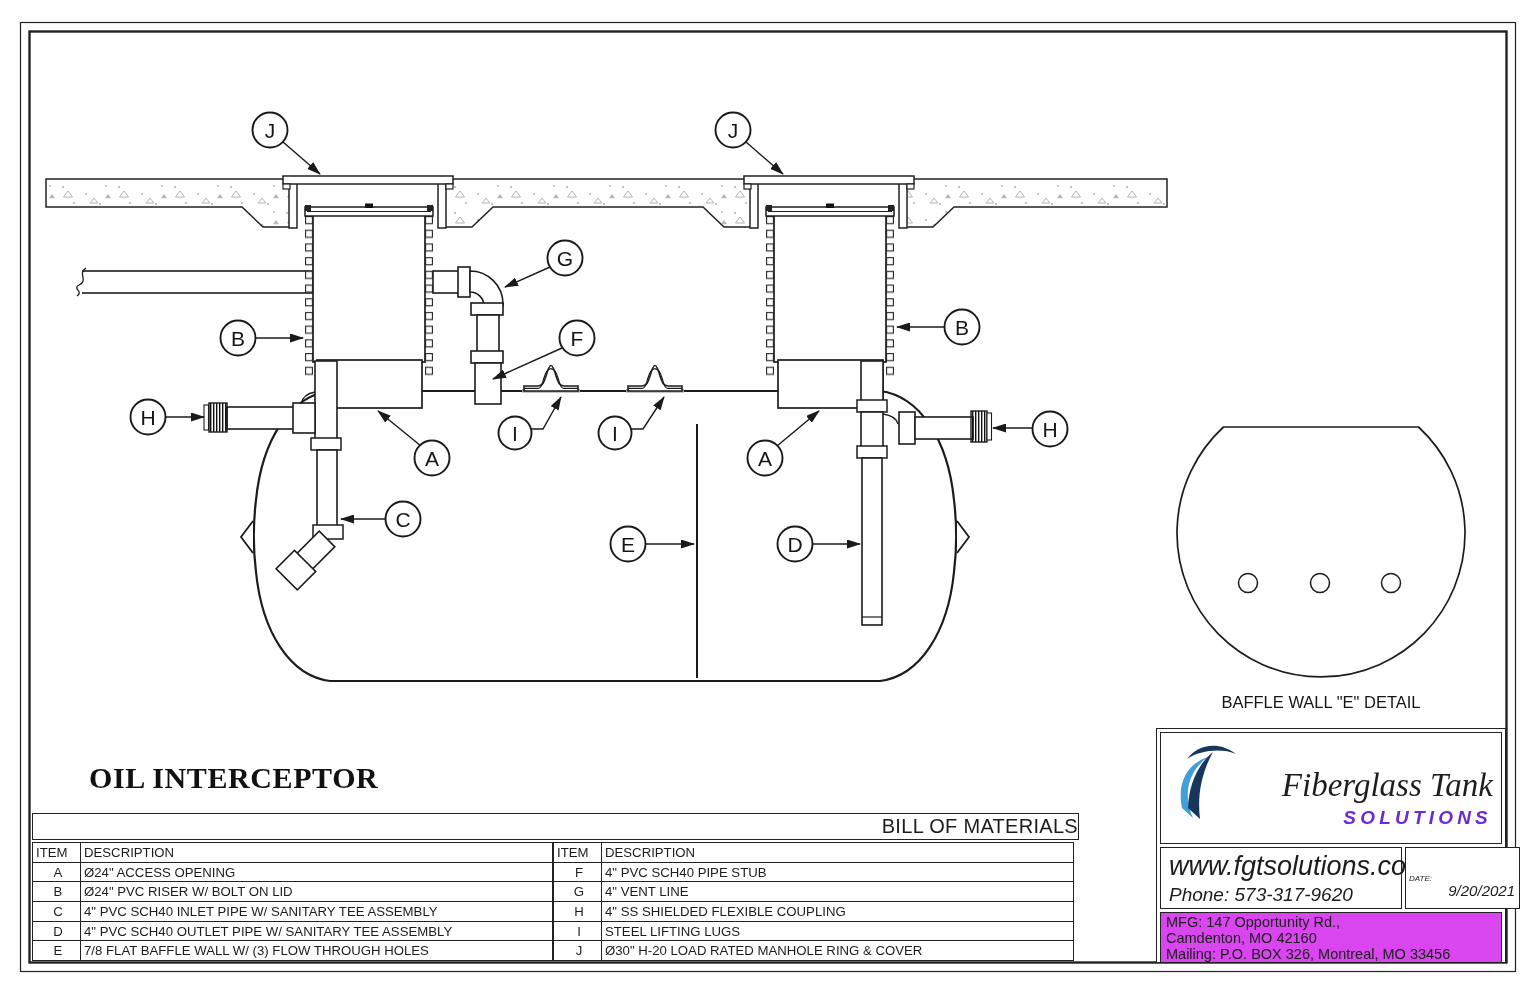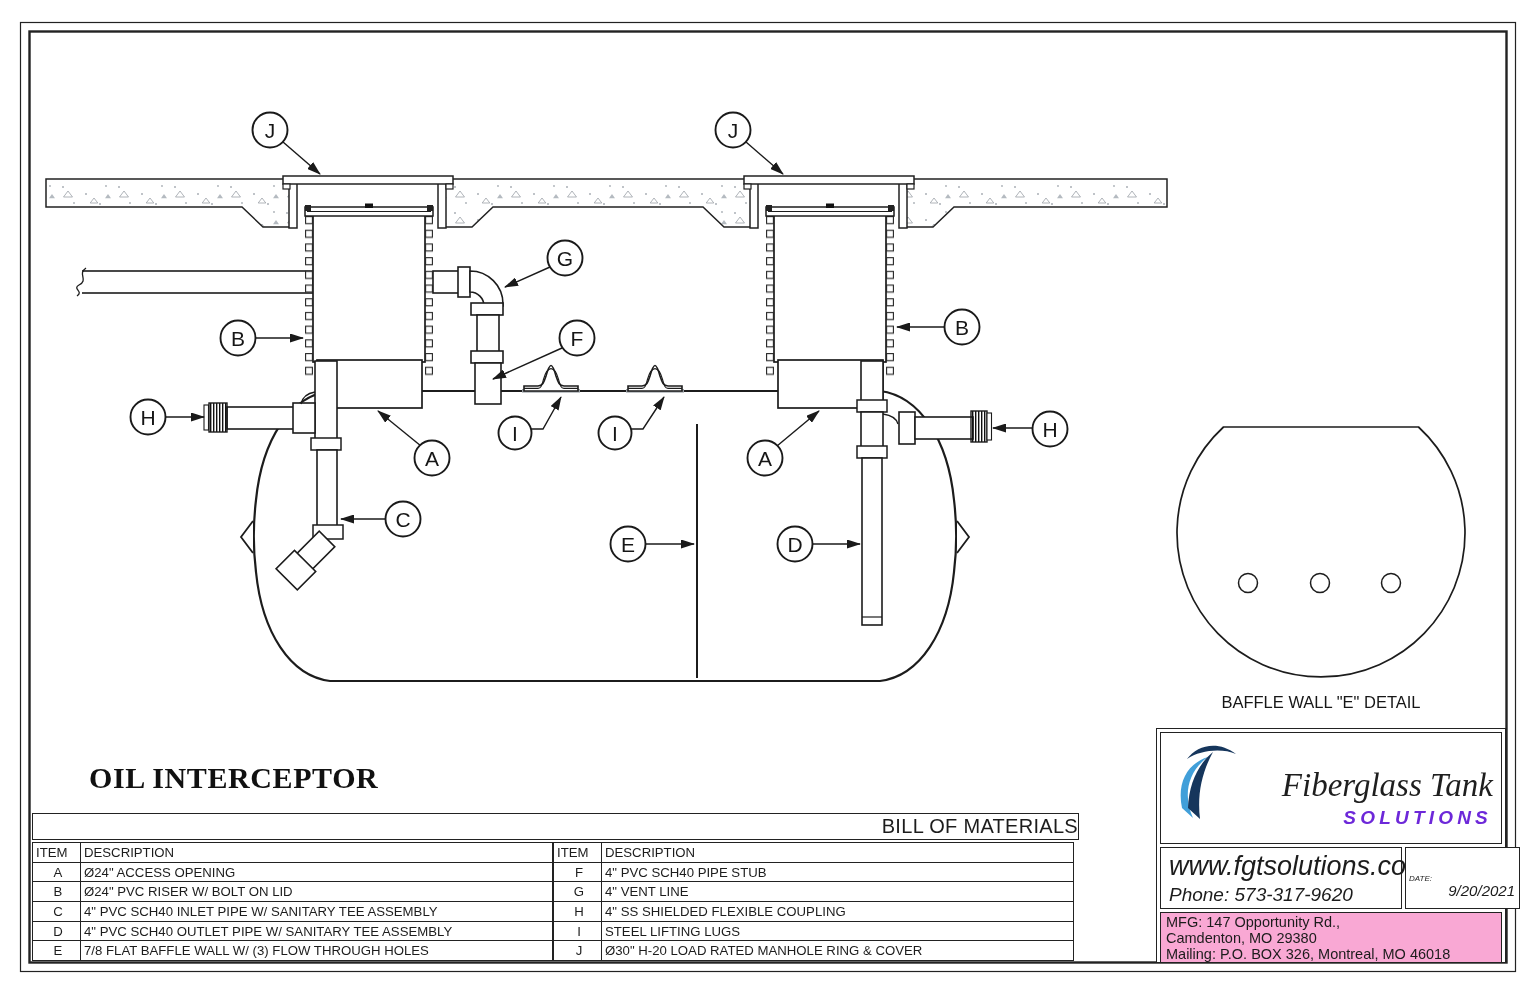--- a/index.html
+++ b/index.html
@@ -28,21 +28,21 @@
               font-size:33px;color:#1e1e1e;white-space:nowrap;}
   #brand-sub{position:absolute;right:9px;top:74px;font-size:19px;letter-spacing:4.2px;
              font-weight:bold;white-space:nowrap;}
   #tb-contact{left:1160px;top:847px;width:242px;height:62px;padding-left:8px;}
   #tb-website{font-size:27px;margin-top:3px;text-align:right;}
   #tb-phone{font-size:19px;margin-top:2px;}
   #tb-date{left:1405px;top:847px;width:115px;height:62px;}
   #date-label{position:absolute;left:3px;top:26px;font-size:8px;}
   #date-value{position:absolute;right:4px;top:34px;font-size:15px;}
   #tb-address{left:1160px;top:912px;width:342px;height:51px;border:1.4px solid #222;
-              box-sizing:border-box;background:#f9a8d4;padding:1px 0 0 5px;}
+              box-sizing:border-box;background:#d946ef;padding:1px 0 0 5px;}
   .addr-line{font-size:14.5px;line-height:16.2px;white-space:nowrap;}
 </style>
 </head>
 <body>
 
 <div id="page">
 
 <svg id="draw-svg" width="1536" height="994" viewBox="0 0 1536 994">
   <defs>
     <marker id="arr" markerWidth="14" markerHeight="9" refX="13" refY="4.5" orient="auto" markerUnits="userSpaceOnUse">
@@ -354,17 +354,17 @@
 <div class="abs tbbox" id="tb-contact">
   <div id="tb-website">www.fgtsolutions.com</div>
   <div id="tb-phone">Phone: 573-317-9620</div>
 </div>
 <div class="abs tbbox" id="tb-date">
   <div id="date-label">DATE:</div>
   <div id="date-value">9/20/2021</div>
 </div>
 <div class="abs" id="tb-address">
   <div class="addr-line">MFG: 147 Opportunity Rd.,</div>
-  <div class="addr-line">Camdenton, MO 29380</div>
-  <div class="addr-line">Mailing: P.O. BOX 326, Montreal, MO 46018</div>
+  <div class="addr-line">Camdenton, MO 42160</div>
+  <div class="addr-line">Mailing: P.O. BOX 326, Montreal, MO 33456</div>
 </div>
 
 </div>
 
 </body></html>

